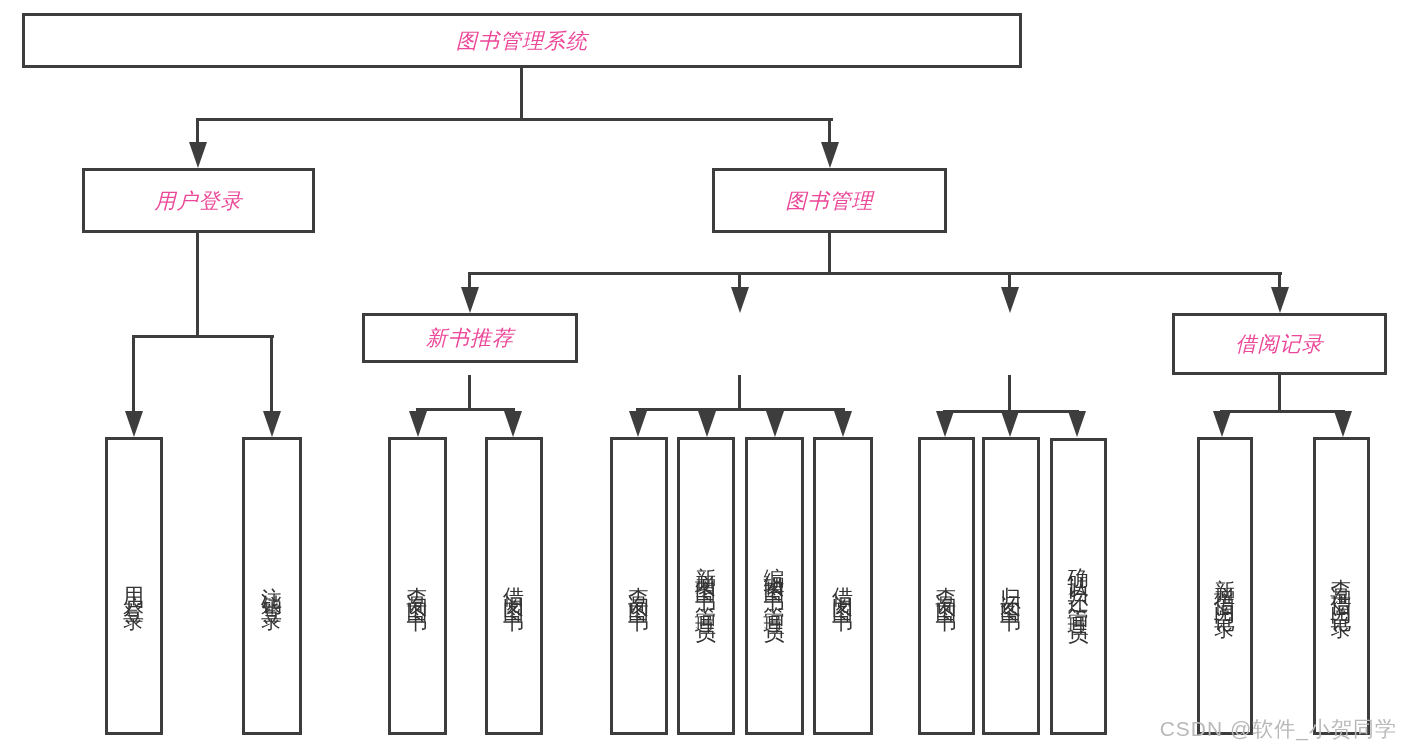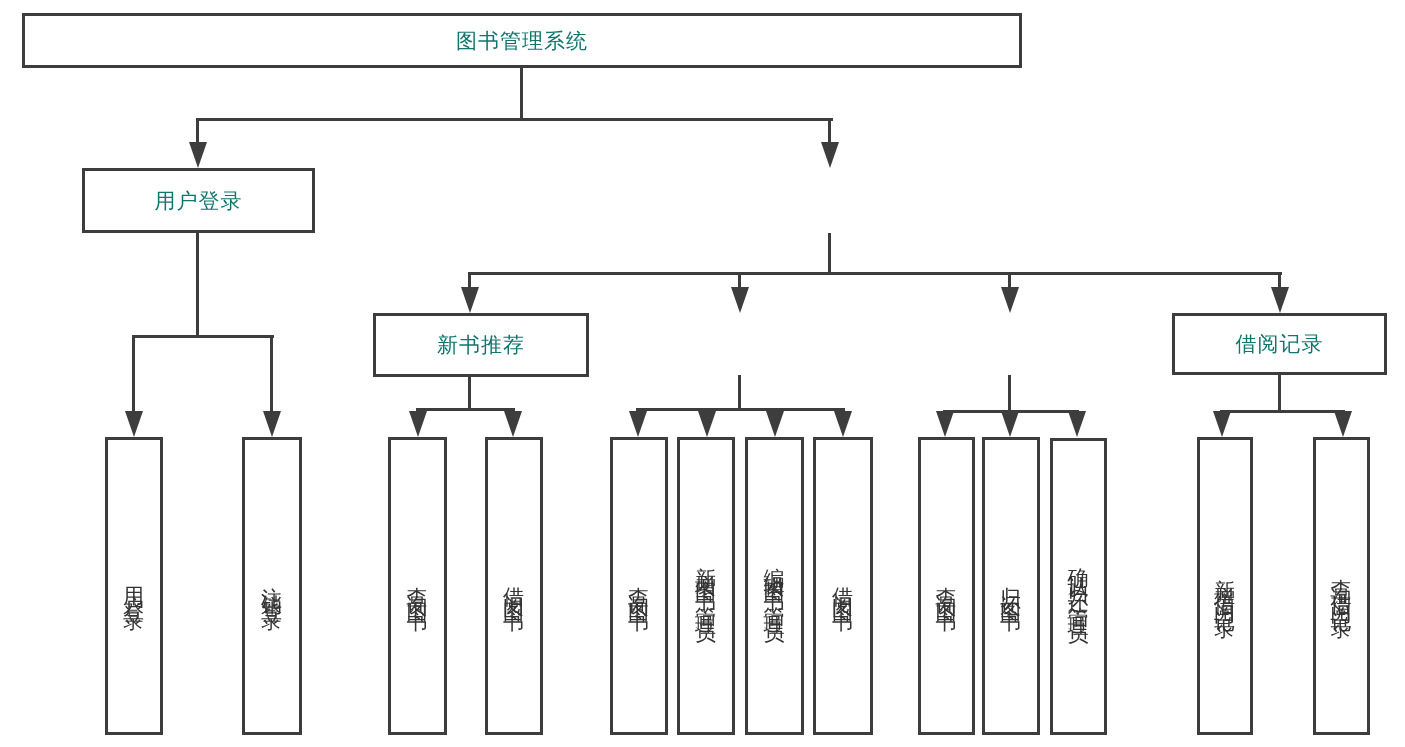--- a/index.html
+++ b/index.html
@@ -12,21 +12,22 @@
     overflow:hidden;
   }
   .box{
     position:absolute;
     box-sizing:border-box;
     border:3px solid #3d3d3d;
     background:#ffffff;
     display:flex;align-items:center;justify-content:center;
     font-size:21px;
     letter-spacing:1px;
-    color:#0f766e;
+    color:#ec4899;
+    font-style:italic;
   }
   .vbox{
     position:absolute;
     box-sizing:border-box;
     border:3px solid #3d3d3d;
     background:#ffffff;
     display:flex;align-items:center;justify-content:center;
   }
   .vtext{
     writing-mode:vertical-rl;
@@ -103,22 +104,23 @@
 
   <div class="vline" style="left:1278px;top:375px;height:35px;"></div>
   <div class="hline" style="left:1220px;top:410px;width:125px;"></div>
   <div class="arrow" style="left:1213px;top:411px;"></div>
   <div class="arrow" style="left:1334px;top:411px;"></div>
 
   <div class="box" style="left:22px;top:13px;width:1000px;height:55px;">图书管理系统</div>
 
   <div class="box" style="left:82px;top:168px;width:233px;height:65px;">用户登录</div>
 
+  <div class="box" style="left:712px;top:168px;width:235px;height:65px;">图书管理</div>
 
-  <div class="box" style="left:362px;top:313px;width:216px;height:64px;margin-left:11px;">新书推荐</div>
+  <div class="box" style="left:362px;top:313px;width:216px;height:50px;">新书推荐</div>
 
 
 
   <div class="box" style="left:1172px;top:313px;width:215px;height:62px;">借阅记录</div>
 
   <div class="vbox" style="left:105px;top:437px;width:58px;height:298px;">
     <span class="vtext">用户登录</span>
   </div>
 
   <div class="vbox" style="left:242px;top:437px;width:60px;height:298px;">
@@ -162,14 +164,15 @@
   </div>
 
   <div class="vbox" style="left:1197px;top:437px;width:56px;height:298px;">
     <span class="vtext">新增借阅记录</span>
   </div>
 
   <div class="vbox" style="left:1313px;top:437px;width:57px;height:298px;">
     <span class="vtext">查询借阅记录</span>
   </div>
 
+  <div class="watermark">CSDN @软件_小贺同学</div>
 
 </div>
 
 </body></html>

